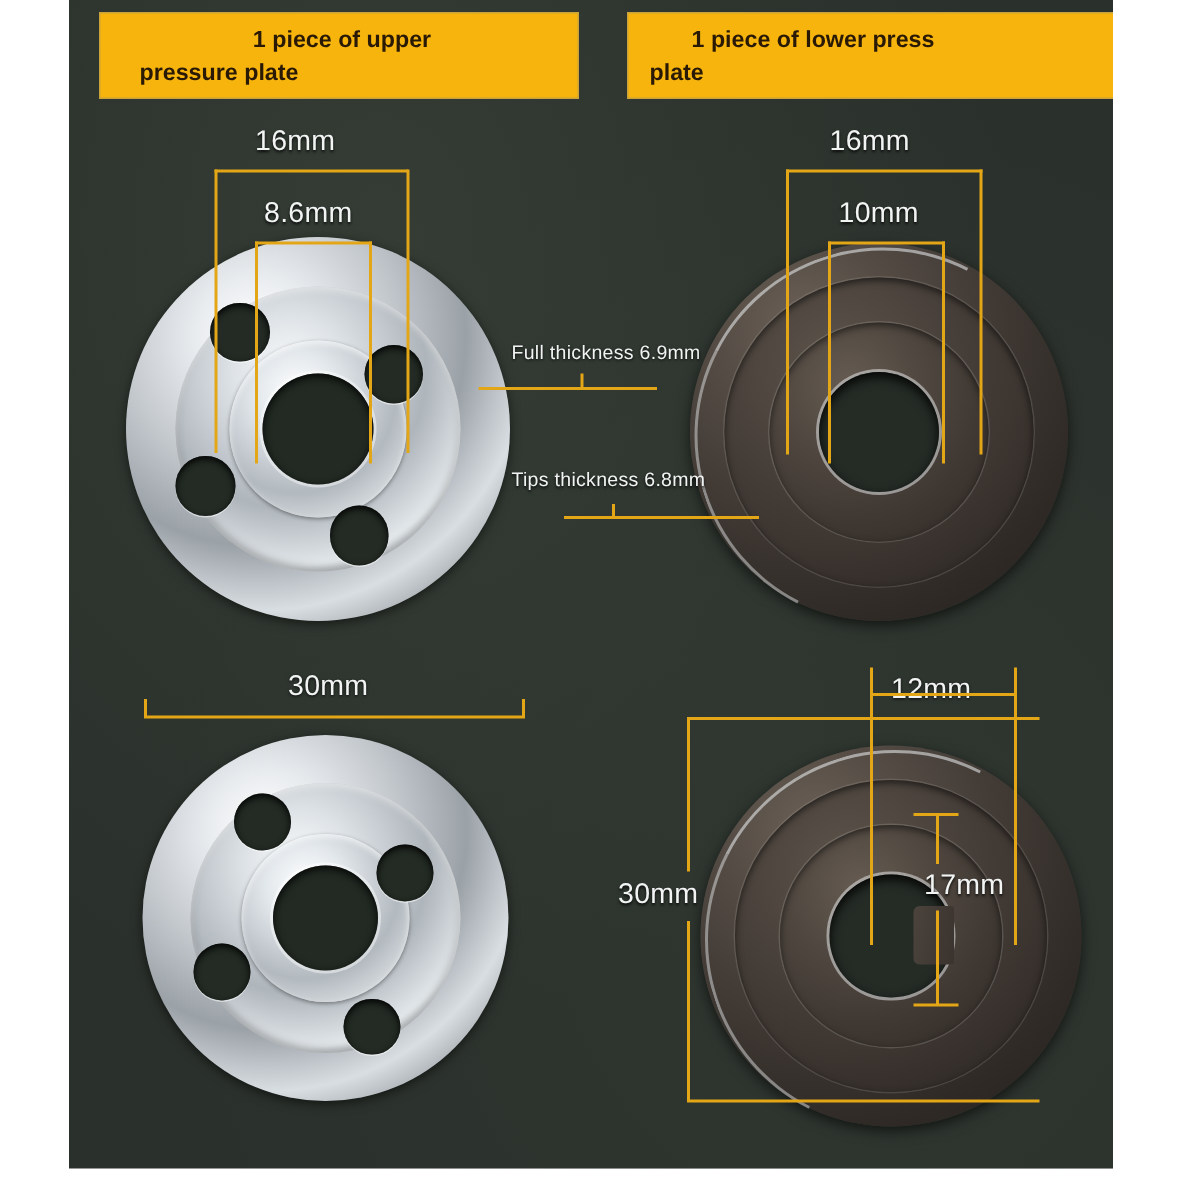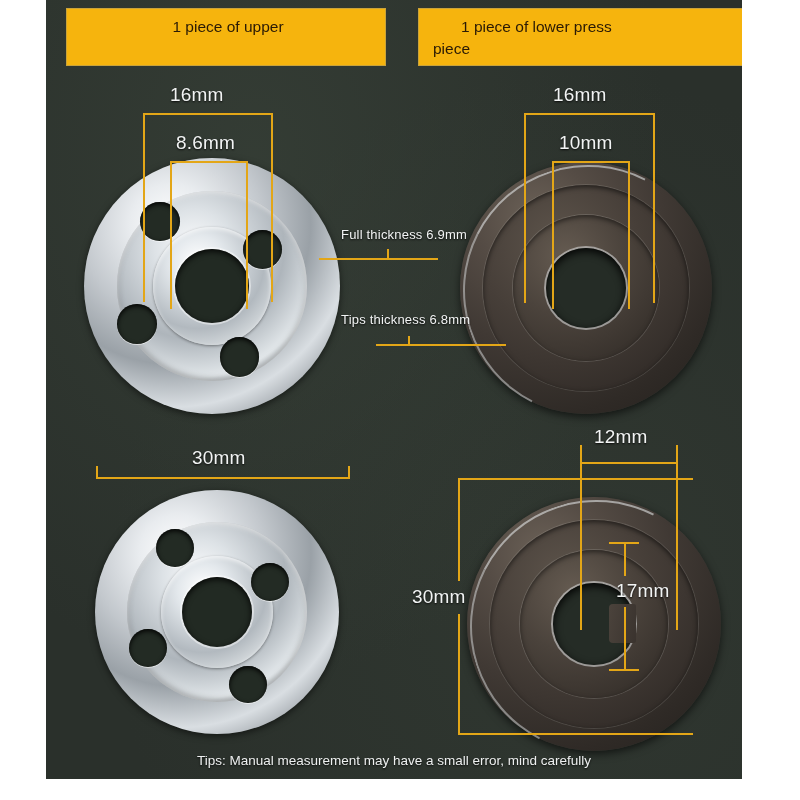--- a/index.html
+++ b/index.html
@@ -19,21 +19,21 @@
       radial-gradient(ellipse at 75% 75%, rgba(55,64,55,.45) 0%, rgba(0,0,0,0) 62%);
     overflow:hidden;
   }
 
   
   .banner{
     position:absolute;background:#f6b40d;color:#2a1a05;
     border:1px solid #caa33a;
     box-sizing:border-box;
     padding:7px 10px 7px 14px;
-    font-size:15.5px;line-height:22px;font-weight:400;
+    font-size:15.5px;line-height:22px;font-weight:700;
   }
   .banner .l2{display:block;}
   #banner-upper{left:20px;top:8px;width:320px;height:58px;text-align:center;}
   #banner-upper .l1{display:block;}
   #banner-upper .l2{text-align:left;padding-left:12px;}
   #banner-lower{left:372px;top:8px;width:347px;height:58px;}
   #banner-lower .l1{display:block;padding-left:28px;}
   #banner-lower .l2{text-align:left;}
 
   
@@ -116,24 +116,25 @@
   }
 </style>
 </head>
 <body>
 
 <div class="page">
   <div class="panel">
 
     <div class="banner" id="banner-upper">
       <span class="l1">1 piece of upper</span>
+      <span class="l2">pressure plate</span>
     </div>
     <div class="banner" id="banner-lower">
       <span class="l1">1 piece of lower press</span>
-      <span class="l2">piece</span>
+      <span class="l2">plate</span>
     </div>
 
     <div class="flange" style="left:38px;top:158px;width:256px;height:256px;">
       <div class="rim"></div>
       <div class="boss"></div>
       <div class="bore"></div>
       <div class="hole" style="left:22%;top:17%;"></div>
       <div class="hole" style="left:62%;top:28%;"></div>
       <div class="hole" style="left:13%;top:57%;"></div>
       <div class="hole" style="left:53%;top:70%;"></div>
@@ -191,33 +192,32 @@
 
     <div class="plate" style="left:421px;top:497px;width:254px;height:254px;">
       <div class="hilite"></div>
       <div class="ring1"></div>
       <div class="ring2"></div>
       <div class="centerbore">
         <div class="keyflat"></div>
       </div>
     </div>
 
-    <div class="dim-label" style="left:548px;top:426px;">12mm</div>
+    <div class="dim-label" style="left:548px;top:449px;">12mm</div>
     <div class="dim-line dim-h" style="left:534px;top:462px;width:98px;"></div>
     <div class="dim-line dim-v" style="left:534px;top:445px;height:185px;"></div>
     <div class="dim-line dim-v" style="left:630px;top:445px;height:185px;"></div>
 
     <div class="dim-label" style="left:366px;top:586px;">30mm</div>
     <div class="dim-line dim-h" style="left:412px;top:478px;width:235px;"></div>
     <div class="dim-line dim-v" style="left:412px;top:478px;height:103px;"></div>
     <div class="dim-line dim-v" style="left:412px;top:614px;height:120px;"></div>
     <div class="dim-line dim-h" style="left:412px;top:733px;width:235px;"></div>
 
     <div class="dim-label" style="left:570px;top:580px;">17mm</div>
     <div class="dim-line dim-v" style="left:578px;top:543px;height:33px;"></div>
     <div class="dim-line dim-v" style="left:578px;top:607px;height:63px;"></div>
     <div class="dim-line dim-h" style="left:563px;top:542px;width:30px;"></div>
     <div class="dim-line dim-h" style="left:563px;top:669px;width:30px;"></div>
 
-    <div class="tips">Tips: Manual measurement may have a small error, mind carefully</div>
 
   </div>
 </div>
 
 </body></html>

